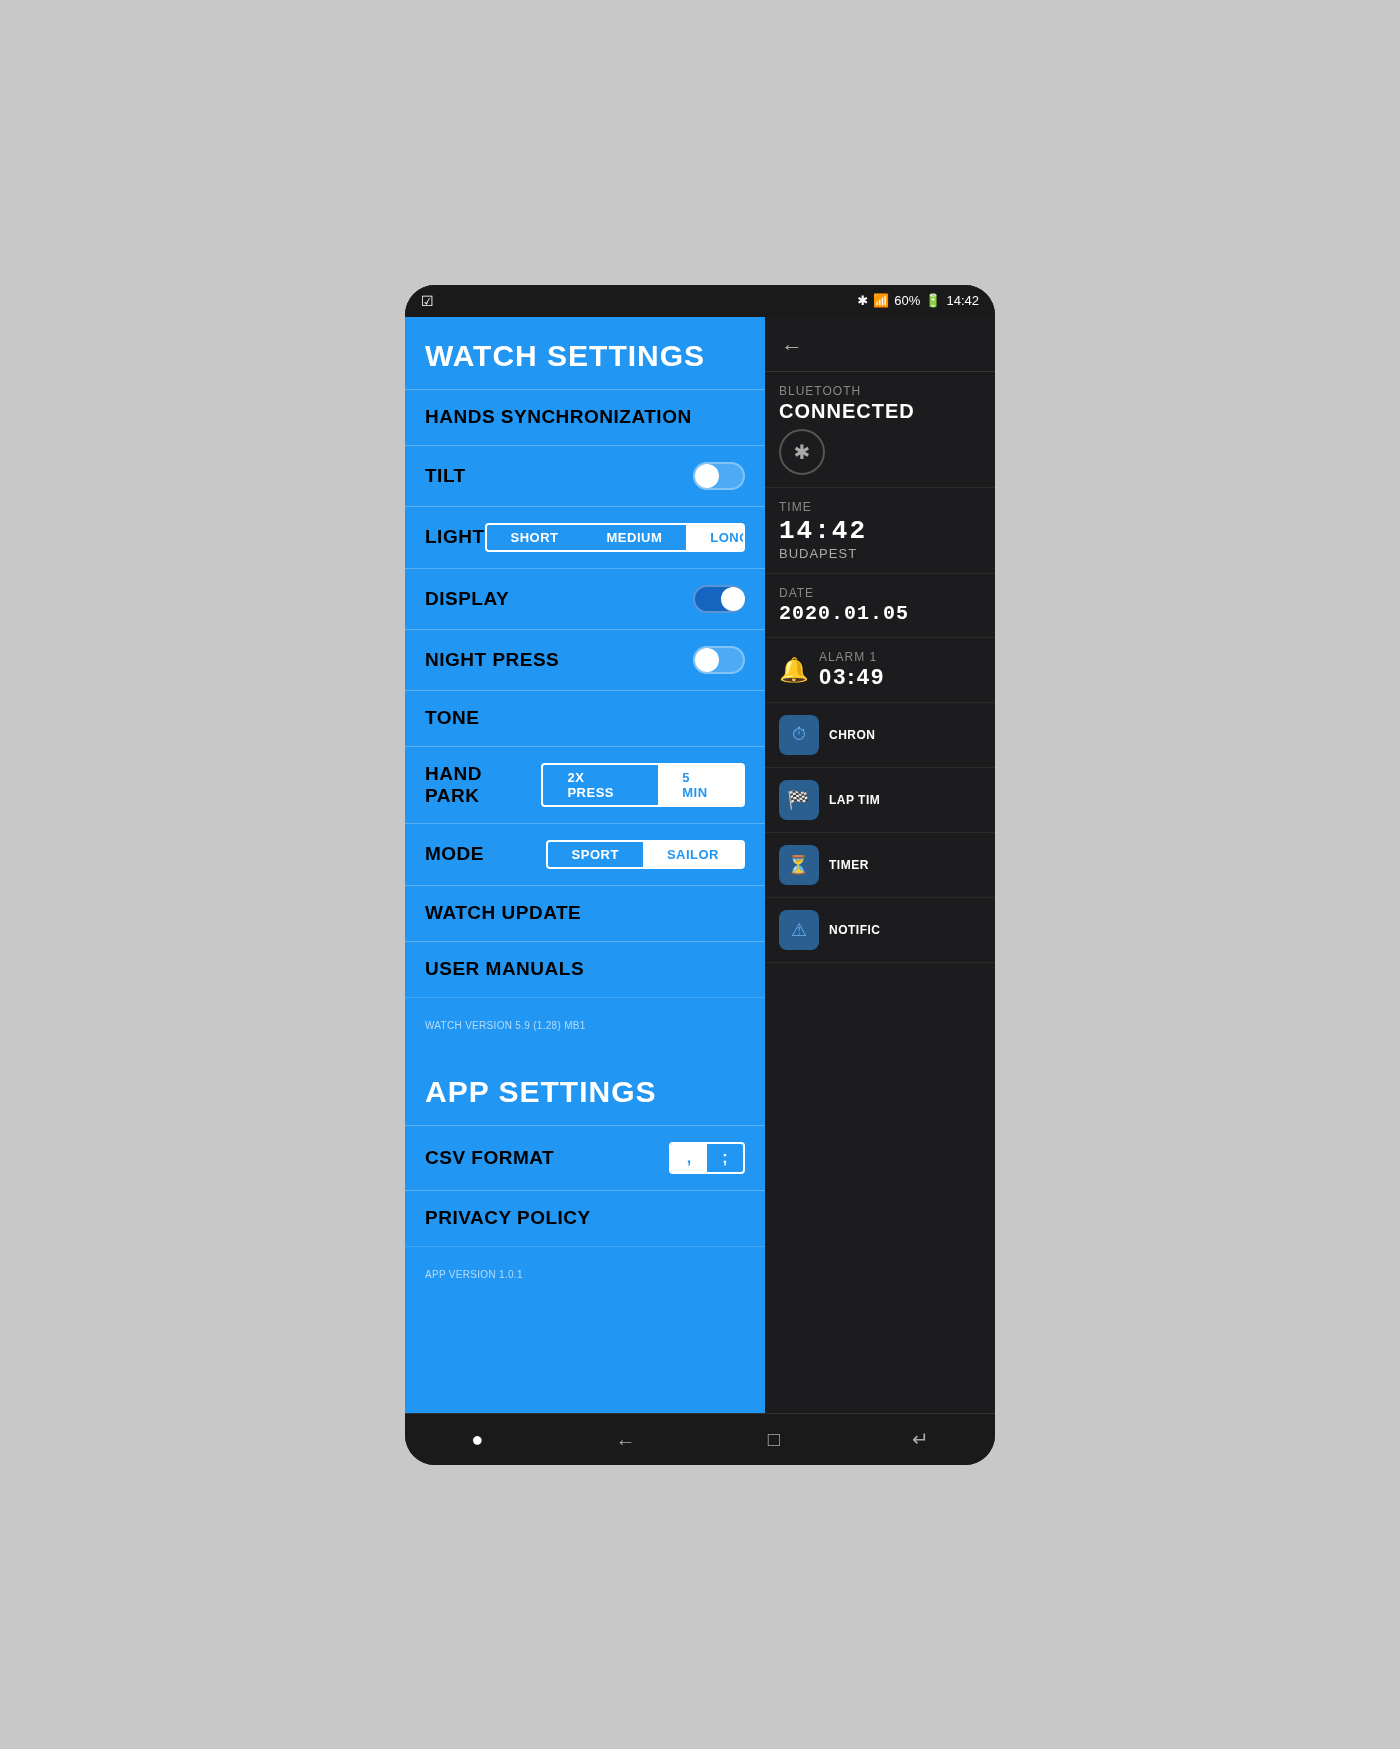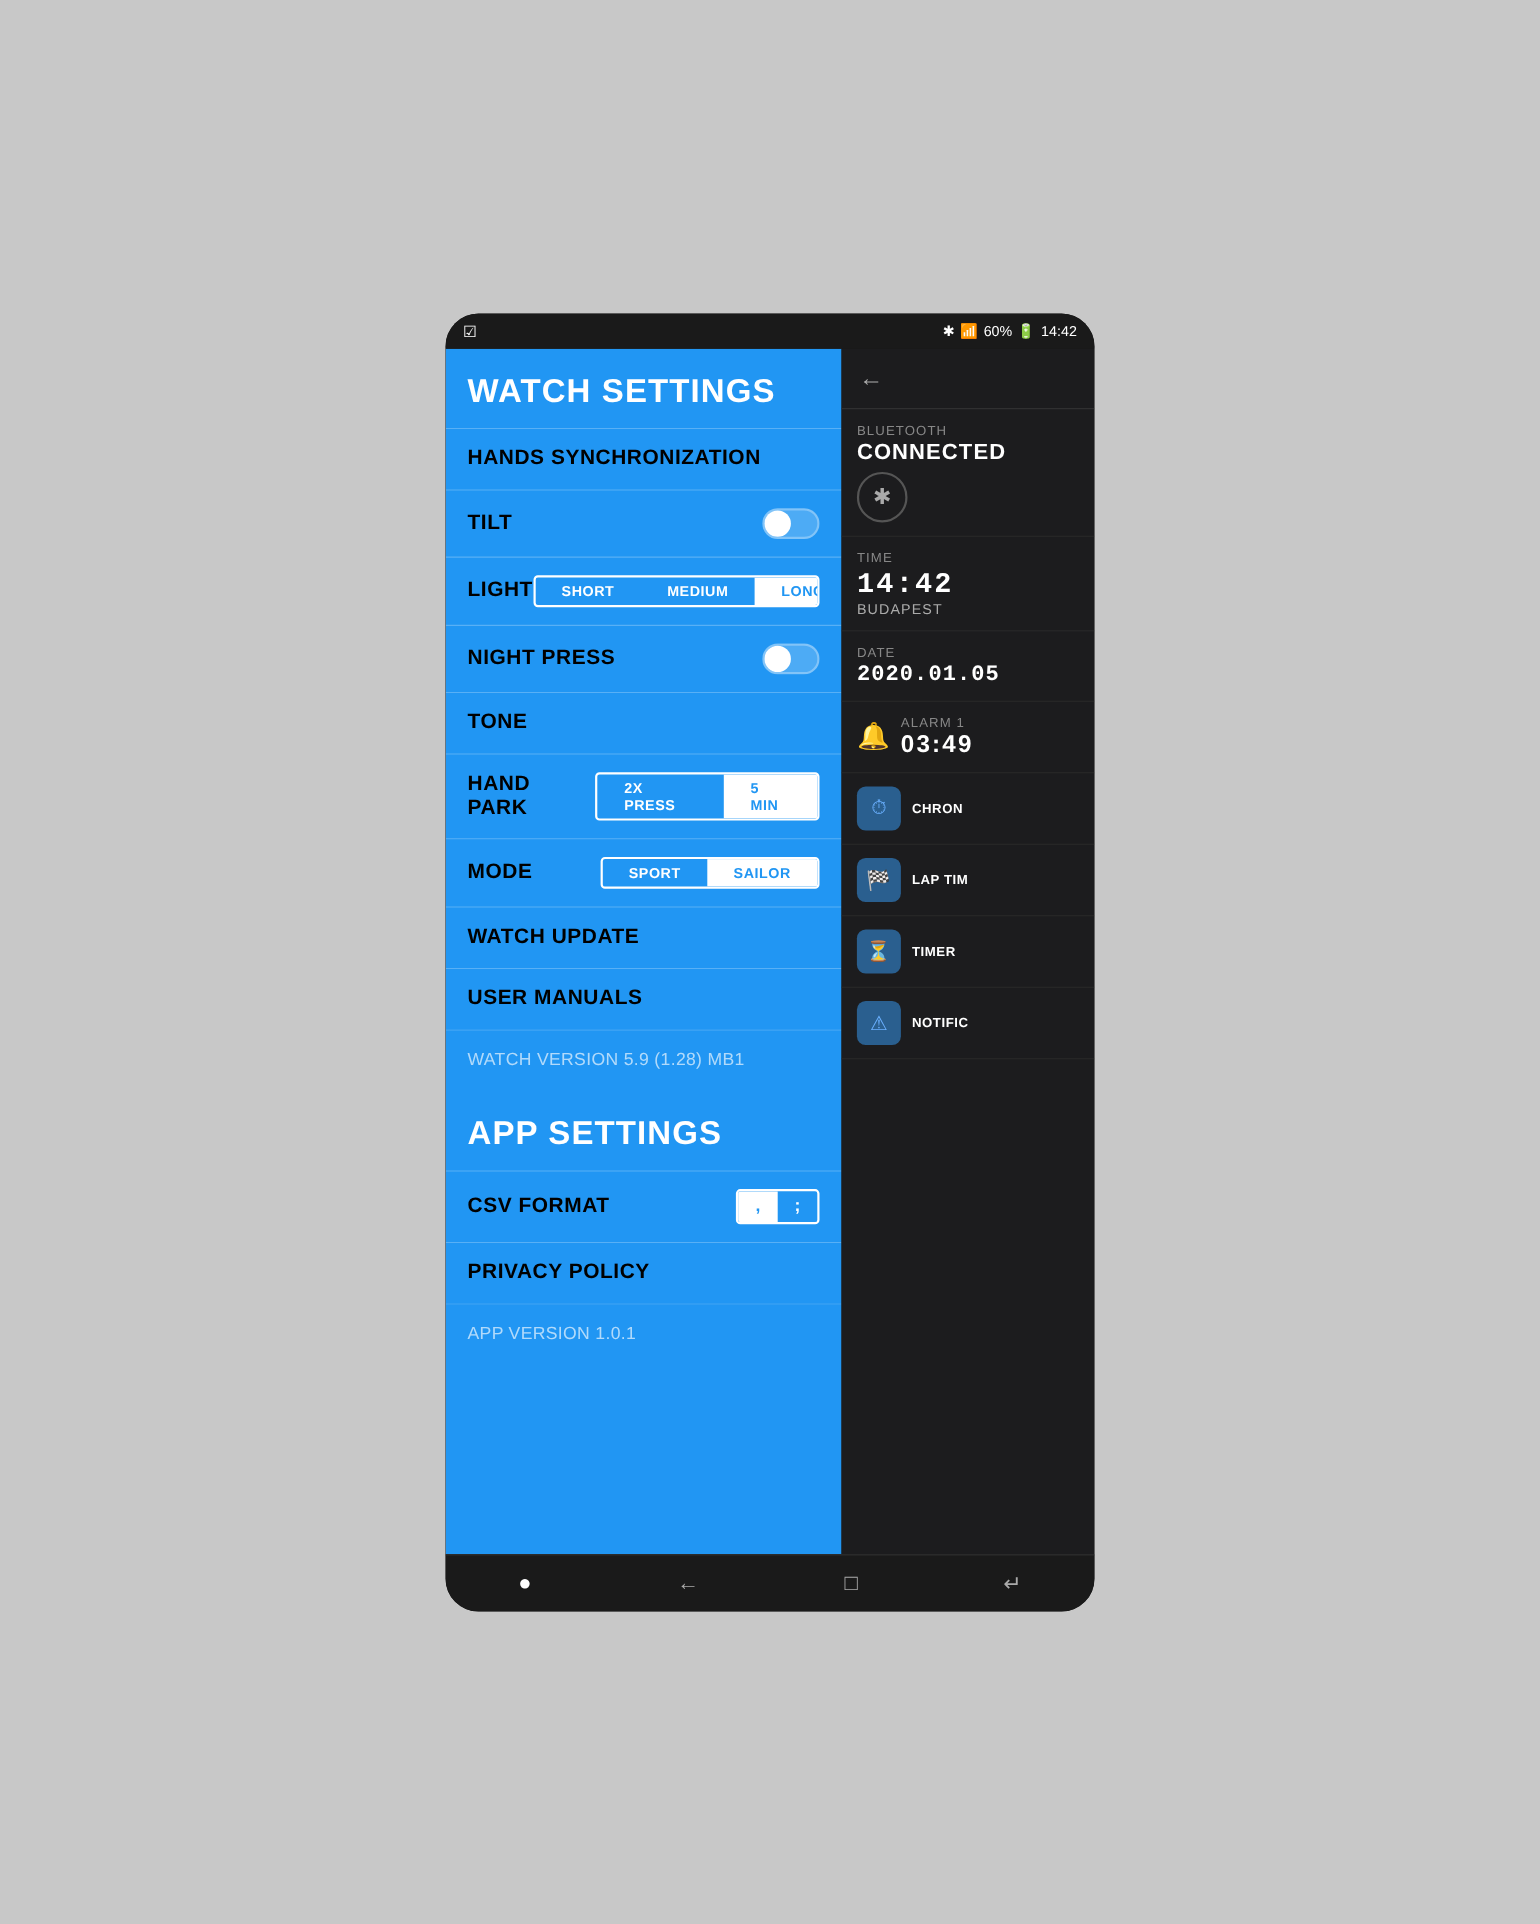--- a/index.html
+++ b/index.html
@@ -85,21 +85,21 @@
 
     .settings-item-label {
       color: #000000;
       font-size: 19px;
       font-weight: 700;
       letter-spacing: 0.5px;
     }
 
     .settings-item-sublabel {
       color: rgba(255,255,255,0.65);
-      font-size: 16px;
+      font-size: 10px;
       font-weight: 400;
       letter-spacing: 0.3px;
     }
 
     
     .toggle {
       width: 52px;
       height: 28px;
       border-radius: 14px;
       position: relative;
@@ -372,20 +372,26 @@
 
       <div class="settings-item">
         <span class="settings-item-label">LIGHT</span>
         <div class="segmented">
           <div class="seg-option">SHORT</div>
           <div class="seg-option">MEDIUM</div>
           <div class="seg-option active">LONG</div>
         </div>
       </div>
 
+      <div class="settings-item">
+        <span class="settings-item-label">DISPLAY</span>
+        <div class="toggle on">
+          <div class="toggle-knob"></div>
+        </div>
+      </div>
 
       <div class="settings-item">
         <span class="settings-item-label">NIGHT PRESS</span>
         <div class="toggle off">
           <div class="toggle-knob"></div>
         </div>
       </div>
 
       <div class="settings-item">
         <span class="settings-item-label">TONE</span>

